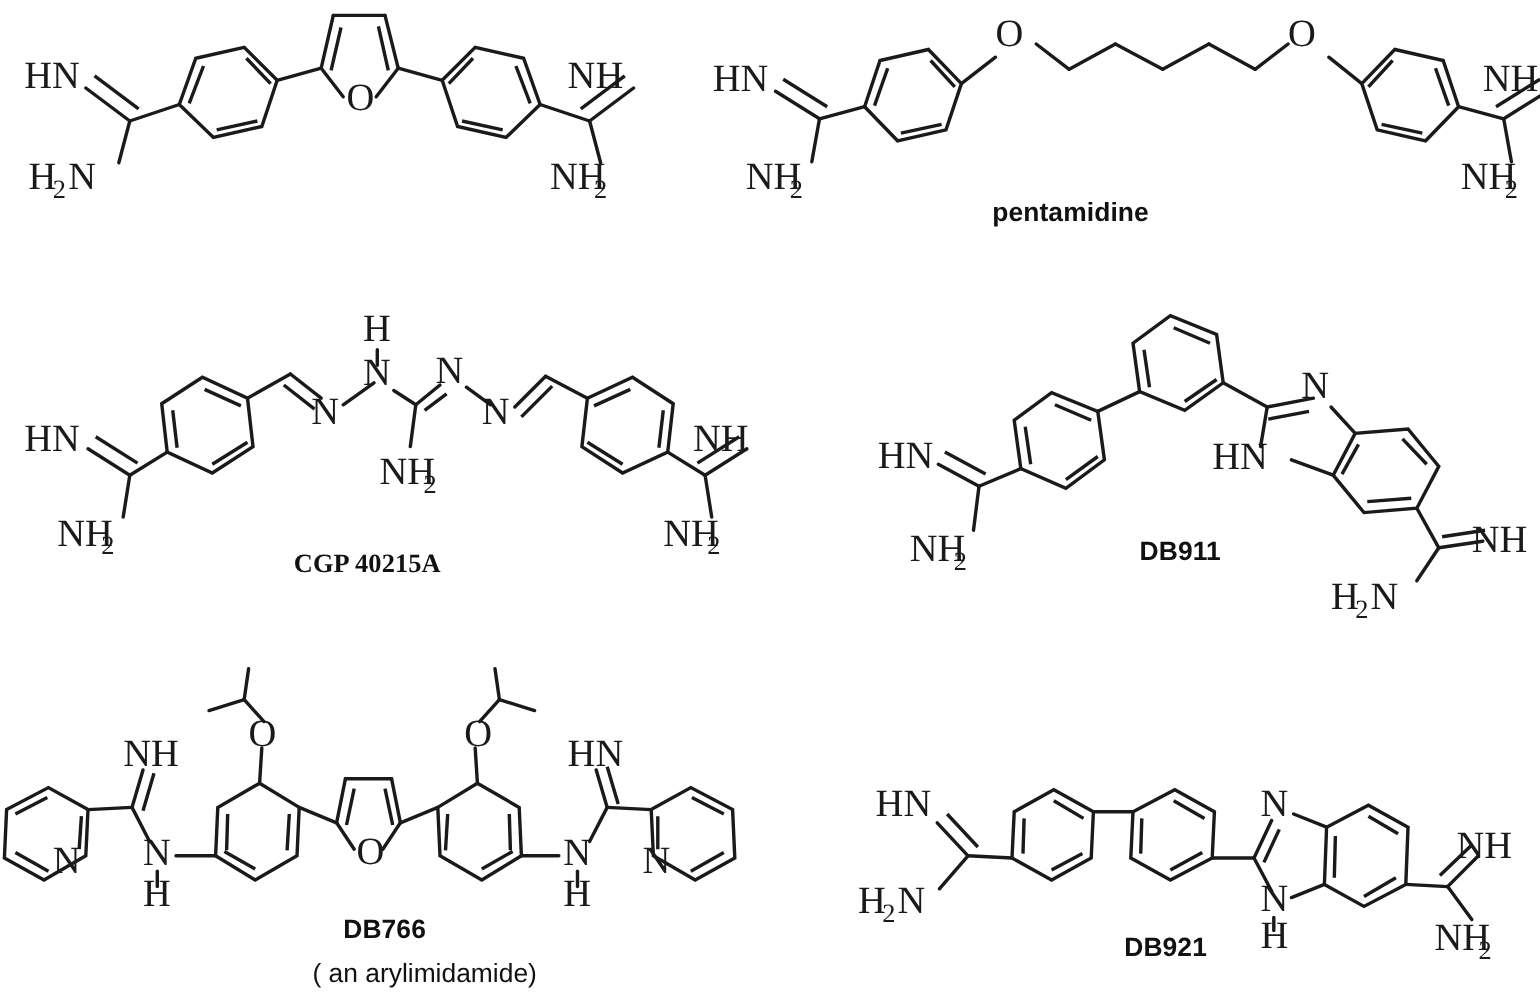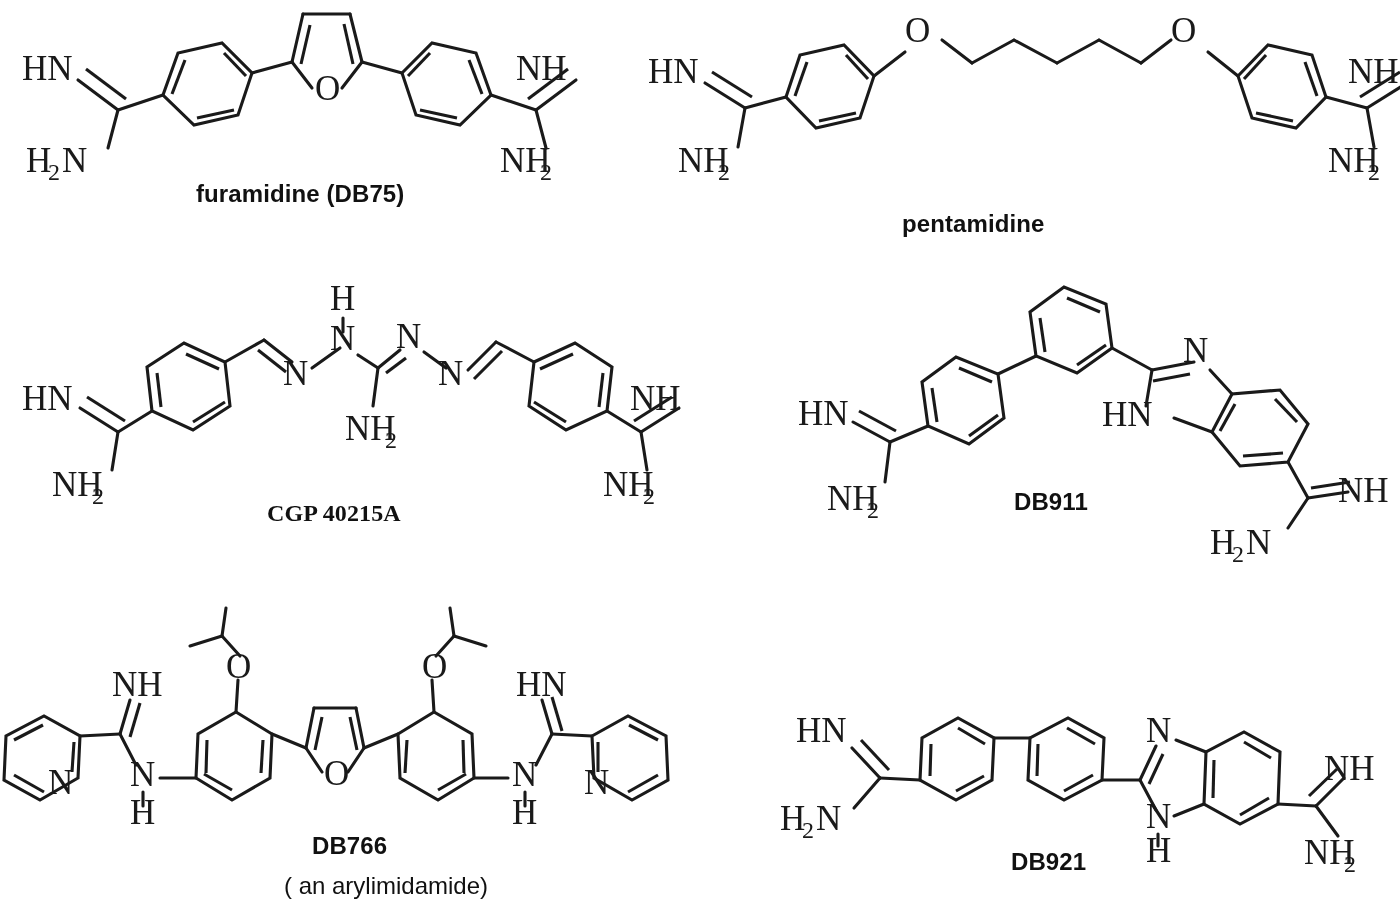--- a/index.html
+++ b/index.html
@@ -122,21 +122,20 @@
       <g>
         <line class="bond" x1="491" y1="95" x2="536" y2="110"></line>
         <line class="bond" x1="536" y1="110" x2="576" y2="80"></line>
         <line class="bond-inner" x1="528" y1="99" x2="568" y2="69"></line>
         <line class="bond" x1="536" y1="110" x2="546" y2="148"></line>
         <text class="atom" x="516" y="80">NH</text>
         <text class="atom" x="500" y="172">NH</text>
         <text class="atom-sub" x="540" y="180">2</text>
       </g>
     </svg>
-    <div class="caption" style="left:196px; top:180px;">furamidine (DB75)</div>
   </div>
 
   <div class="panel" style="left:620px; top:0px; width:780px; height:215px;">
     <svg class="structure-svg" width="780" height="180" viewBox="0 0 780 180">
 
       <g>
         <line class="bond" x1="125" y1="108" x2="85" y2="83"></line>
         <line class="bond-inner" x1="132" y1="97" x2="92" y2="72"></line>
         <line class="bond" x1="125" y1="108" x2="118" y2="147"></line>
         <line class="bond" x1="125" y1="108" x2="166" y2="97"></line>
@@ -177,21 +176,21 @@
       <g>
         <line class="bond" x1="706" y1="97" x2="747" y2="108"></line>
         <line class="bond" x1="747" y1="108" x2="787" y2="83"></line>
         <line class="bond-inner" x1="740" y1="97" x2="780" y2="72"></line>
         <line class="bond" x1="747" y1="108" x2="754" y2="147"></line>
         <text class="atom" x="728" y="83">NH</text>
         <text class="atom" x="708" y="172">NH</text>
         <text class="atom-sub" x="748" y="180">2</text>
       </g>
     </svg>
-    <div class="caption" style="left:282px; top:180px;margin-top:30px;">pentamidine</div>
+    <div class="caption" style="left:282px; top:180px;">pentamidine</div>
   </div>
 
   <div class="panel" style="left:0px; top:280px; width:720px; height:260px;">
     <svg class="structure-svg" width="720" height="230" viewBox="0 0 720 230">
 
       <g>
         <line class="bond" x1="118" y1="152" x2="80" y2="128"></line>
         <line class="bond-inner" x1="125" y1="141" x2="87" y2="117"></line>
         <line class="bond" x1="118" y1="152" x2="112" y2="190"></line>
         <line class="bond" x1="118" y1="152" x2="152" y2="131"></line>
@@ -316,21 +315,21 @@
         <line class="bond" x1="518" y1="192" x2="538" y2="228"></line>
         <line class="bond" x1="538" y1="228" x2="578" y2="222"></line>
         <line class="bond-inner" x1="541" y1="218" x2="580" y2="212"></line>
         <line class="bond" x1="538" y1="228" x2="518" y2="258"></line>
         <text class="atom" x="568" y="232">NH</text>
         <text class="atom" x="440" y="284">H</text>
         <text class="atom-sub" x="462" y="292">2</text>
         <text class="atom" x="476" y="284">N</text>
       </g>
     </svg>
-    <div class="caption" style="left:244px; top:218px;">DB911</div>
+    <div class="caption" style="left:266px; top:218px;">DB911</div>
   </div>
 
   <div class="panel" style="left:0px; top:600px; width:720px; height:313px;">
     <svg class="structure-svg" width="720" height="250" viewBox="0 0 720 250">
 
       <g>
         <polygon class="bond" points="78,178 40,200 4,180 6,136 44,116 80,136" fill="none"></polygon>
         <line class="bond-inner" x1="44" y1="192" x2="14" y2="175"></line>
         <line class="bond-inner" x1="14" y1="140" x2="43" y2="125"></line>
         <line class="bond-inner" x1="74" y1="142" x2="72" y2="172"></line>
@@ -481,16 +480,16 @@
       <g>
         <line class="bond" x1="508" y1="114" x2="546" y2="116"></line>
         <line class="bond" x1="546" y1="116" x2="574" y2="88"></line>
         <line class="bond-inner" x1="539" y1="106" x2="567" y2="79"></line>
         <line class="bond" x1="546" y1="116" x2="568" y2="146"></line>
         <text class="atom" x="554" y="90">NH</text>
         <text class="atom" x="534" y="174">NH</text>
         <text class="atom-sub" x="574" y="182">2</text>
       </g>
     </svg>
-    <div class="caption" style="left:241px; top:158px;">DB921</div>
+    <div class="caption" style="left:252px; top:158px;">DB921</div>
   </div>
 
 </div>
 
 </body></html>

